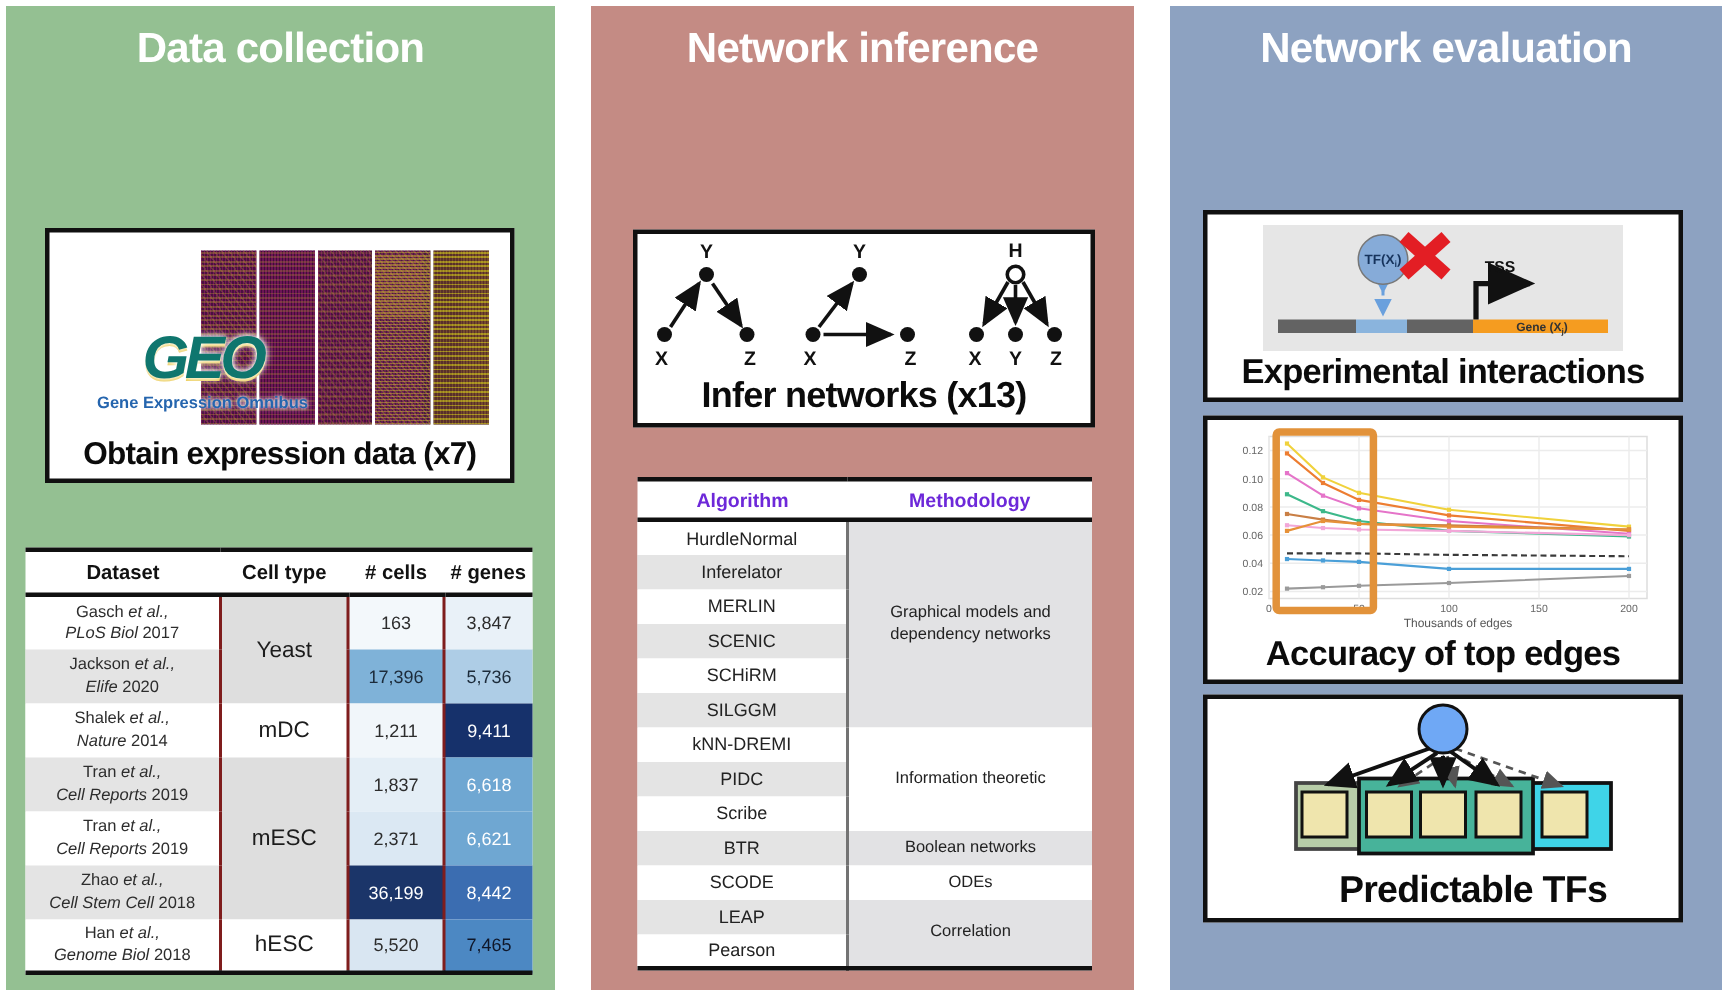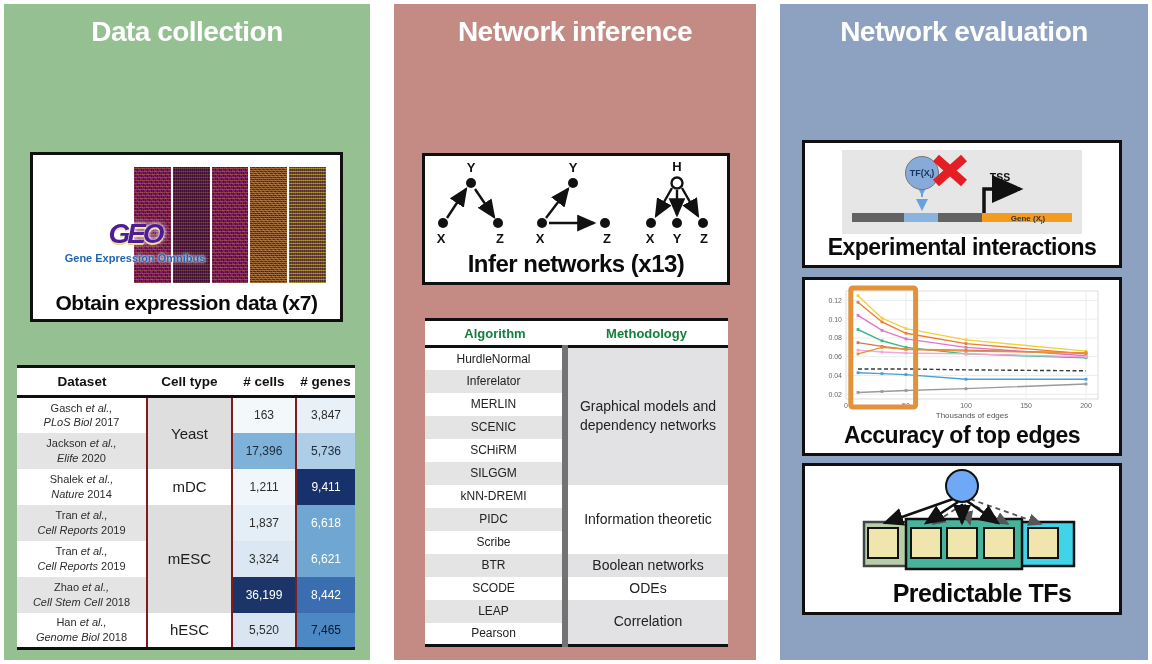--- a/index.html
+++ b/index.html
@@ -15,42 +15,42 @@
 
   
   .card-expression { width:313px; height:170px; margin:98px 0 0 26px; }
   .hm { position:absolute; right:14px; top:12px; width:192px; height:116px; display:flex; gap:2px; background:#fff; }
   .hm > div { flex:1; }
   .hm .p  { background-color:#4a1040; background-image:repeating-linear-gradient(0deg, rgba(215,185,40,.30) 0 1px, transparent 1px 3px),repeating-linear-gradient(90deg, rgba(150,30,110,.55) 0 1px, transparent 1px 2px),repeating-linear-gradient(53deg, rgba(230,200,50,.20) 0 1px, transparent 1px 4px); }
   .hm .p2 { background-color:#400d39; background-image:repeating-linear-gradient(0deg, rgba(205,175,40,.24) 0 1px, transparent 1px 3px),repeating-linear-gradient(90deg, rgba(140,25,105,.6) 0 1px, transparent 1px 2px); }
   .hm .mx { background-color:#47203a; background-image:repeating-linear-gradient(0deg, rgba(220,195,45,.45) 0 1px, transparent 1px 2px),repeating-linear-gradient(90deg, rgba(150,30,110,.45) 0 1px, transparent 1px 2px),repeating-linear-gradient(48deg, rgba(225,200,50,.30) 0 1px, transparent 1px 3px); }
   .hm .y  { background-color:#4f3d12; background-image:repeating-linear-gradient(0deg, rgba(225,200,45,.5) 0 1px, rgba(100,25,80,.40) 1px 3px),repeating-linear-gradient(90deg, rgba(210,185,40,.35) 0 1px, transparent 1px 2px); }
   .geo { position:absolute; left:22px; top:66px; width:160px; text-align:center; z-index:2; }
-  .geo-text { font-size:28px; font-weight:800; letter-spacing:-3px; color:#4c1d95; line-height:0.9;
+  .geo-text { font-size:40px; font-weight:800; letter-spacing:-3px; color:#0f766e; line-height:0.9;
               text-shadow:0 0 6px #ffffff, 0 0 3px #ffffff, 0 2px 0 #e9c43b; font-style:italic; }
   .geo-sub { margin-top:6px; font-size:11px; font-weight:700; color:#2565ae; text-shadow:0 0 4px #ffffff,0 0 2px #ffffff; }
   .caption-expression { font-size:21px; }
 
   table { border-collapse:collapse; background:#ffffff; table-layout:fixed; }
   .dataset-table { width:338px; margin:43px 0 0 13px; border-top:3px solid #101010; border-bottom:3px solid #101010; }
   .dataset-table th { height:30px; font-size:13.5px; font-weight:700; color:#111; border-bottom:3px solid #101010; }
   .dataset-table td { height:36px; text-align:center; vertical-align:middle; border-left:2px solid #7f1d1d; }
   .dataset-table td:first-child, .dataset-table th:first-child { border-left:none; }
   .ds-line { font-size:11px; line-height:1.3; color:#2d2d2d; }
   .celltype { font-size:15px; color:#1c1c1c; }
   .numcell { font-size:12px; }
   .w { background:#ffffff; } .g { background:#e4e4e4; } .ct-g { background:#dedede; }
 
   
   .card-motifs { width:308px; height:132px; margin:99px 0 0 28px; }
   .caption-motifs { font-size:24px; }
   .algo-table { width:303px; margin:33px 0 0 31px; border-top:3px solid #101010; border-bottom:3px solid #101010; }
-  .algo-table th { height:27px; font-size:13px; font-weight:700; color:#15803d; border-bottom:3px solid #101010; }
+  .algo-table th { height:27px; font-size:13px; font-weight:700; color:#6d28d9; border-bottom:3px solid #101010; }
   .algo-table td { height:23px; text-align:center; vertical-align:middle; font-size:12px; color:#222; }
-  .algo-table td.meth { border-left:6px solid #737373; font-size:14px; line-height:1.35; }
+  .algo-table td.meth { border-left:2px solid #737373; font-size:11px; line-height:1.35; }
   .meth-g { background:#e2e2e4; } .meth-w { background:#ffffff; }
 
   
   .card-exp  { width:320px; height:128px; margin:86px 0 0 22px; }
   .card-acc  { width:320px; height:179px; margin:9px 0 0 22px; }
   .card-pred { width:320px; height:152px; margin:7px 0 0 22px; }
   .caption-exp { font-size:23px; } .caption-acc { font-size:23px; } .caption-pred { font-size:25px;padding-left:40px; }
   .svg-center { display:block; margin:0 auto; }
 </style>
 </head>
@@ -125,21 +125,21 @@
             </td>
             <td class="celltype ct-g" rowspan="3">mESC</td>
             <td class="numcell" style="background: rgb(228, 238, 246); color: rgb(45, 45, 45);">1,837</td>
             <td class="numcell" style="background: rgb(111, 167, 210); color: rgb(255, 255, 255);">6,618</td>
           </tr>
           <tr>
             <td class="w">
               <div class="ds-line"><span>Tran </span><i>et al.,</i></div>
               <div class="ds-line"><i>Cell Reports</i><span> 2019</span></div>
             </td>
-            <td class="numcell" style="background: rgb(219, 232, 243); color: rgb(45, 45, 45);">3,324</td>
+            <td class="numcell" style="background: rgb(219, 232, 243); color: rgb(45, 45, 45);">2,371</td>
             <td class="numcell" style="background: rgb(111, 167, 210); color: rgb(255, 255, 255);">6,621</td>
           </tr>
           <tr>
             <td class="g">
               <div class="ds-line"><span>Zhao </span><i>et al.,</i></div>
               <div class="ds-line"><i>Cell Stem Cell</i><span> 2018</span></div>
             </td>
             <td class="numcell" style="background: rgb(27, 53, 105); color: rgb(255, 255, 255);">36,199</td>
             <td class="numcell" style="background: rgb(59, 109, 177); color: rgb(255, 255, 255);">8,442</td>
           </tr>

